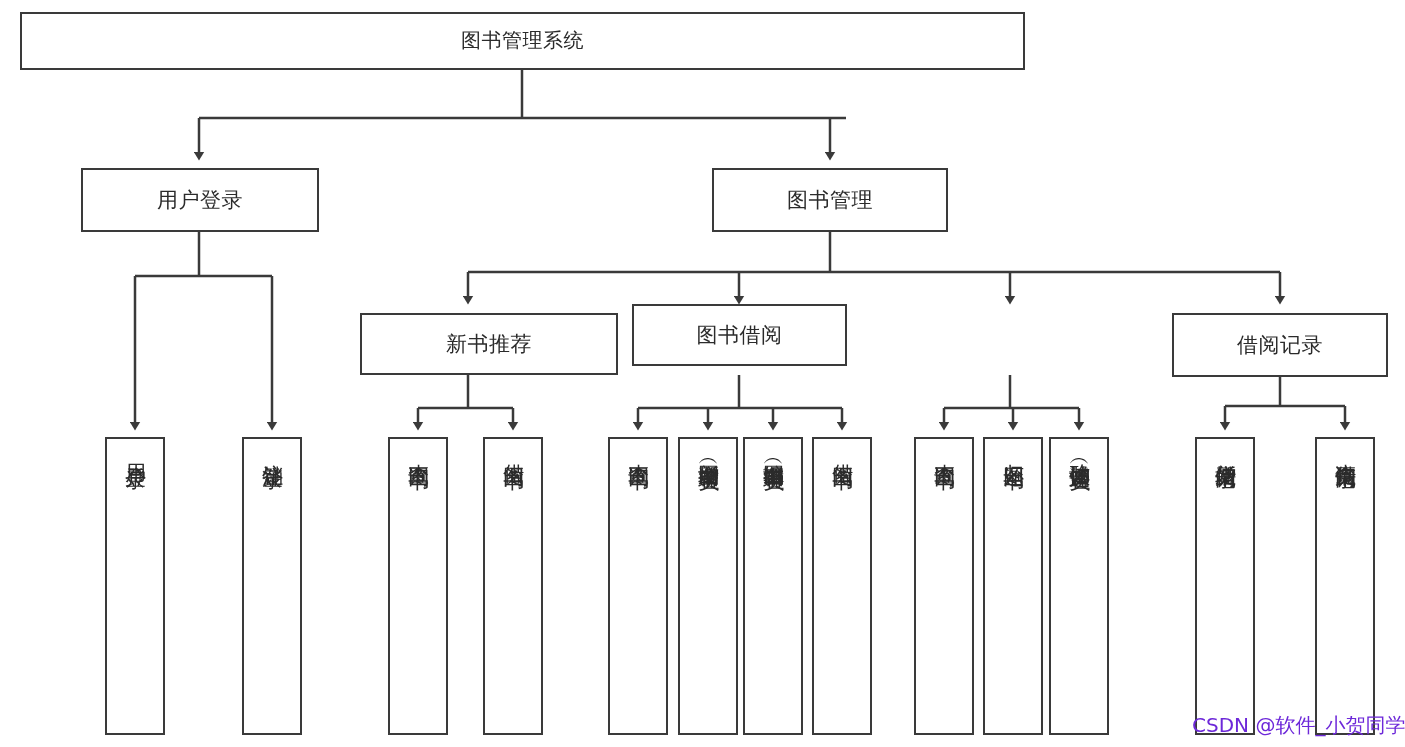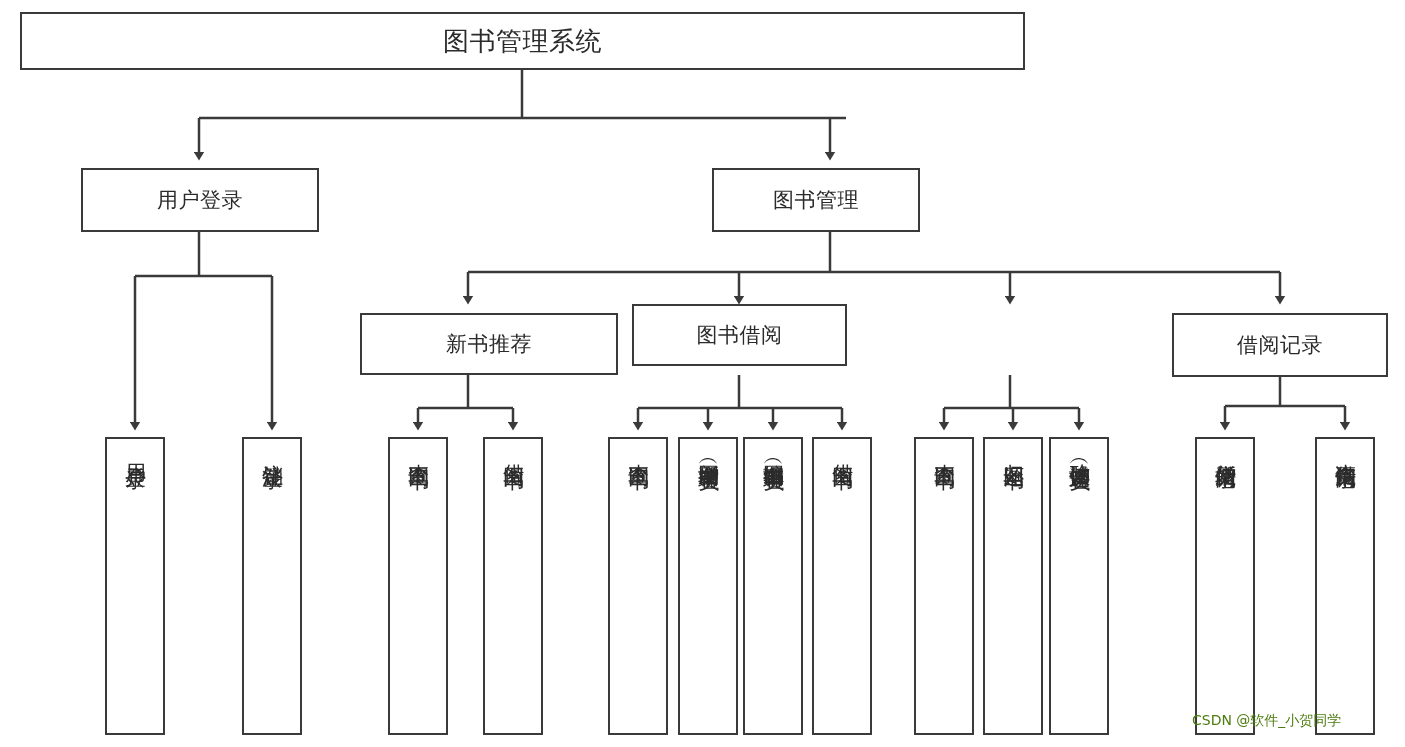--- a/index.html
+++ b/index.html
@@ -42,21 +42,21 @@
     text-align: center;
     line-height: 1.18;
     white-space: nowrap;
   }
   
   .node.horiz .lbl {
     font-size: 21px;
     letter-spacing: 0.5px;
   }
   .node.root .lbl {
-    font-size: 26px;
+    font-size: 20px;
   }
   
   .node.vert {
     align-items: flex-start;
     padding-top: 8px;
   }
   .node.vert .lbl {
     writing-mode: vertical-rl;
     text-orientation: upright;
     font-size: 21px;
@@ -64,22 +64,22 @@
     letter-spacing: 2px;
     white-space: nowrap;
   }
   .node.vert.mid .lbl {
     letter-spacing: 1px;
   }
   .watermark {
     position: absolute;
     left: 1192px;
     top: 712px;
-    font-size: 14px;
-    color: #4d7c0f;
+    font-size: 20px;
+    color: #6d28d9;
     white-space: nowrap;
     z-index: 3;
     font-family: "DejaVu Sans", "Liberation Sans", sans-serif;
   }
 </style>
 </head>
 <body>
 
 <div id="canvas">
 
@@ -133,21 +133,21 @@
     </g>
   </svg>
 
   <div class="node horiz root" style="left:20px; top:12px; width:1005px; height:58px;">
     <span class="lbl">图书管理系统</span>
   </div>
 
   <div class="node horiz" style="left:81px; top:168px; width:238px; height:64px;">
     <span class="lbl">用户登录</span>
   </div>
-  <div class="node horiz" style="left:712px; top:168px; width:208px; height:64px;">
+  <div class="node horiz" style="left:712px; top:168px; width:236px; height:64px;">
     <span class="lbl">图书管理</span>
   </div>
 
   <div class="node horiz" style="left:360px; top:313px; width:258px; height:62px;">
     <span class="lbl">新书推荐</span>
   </div>
   <div class="node horiz" style="left:632px; top:304px; width:215px; height:62px;">
     <span class="lbl">图书借阅</span>
   </div>
   <div class="node horiz" style="left:1172px; top:313px; width:216px; height:64px;">

